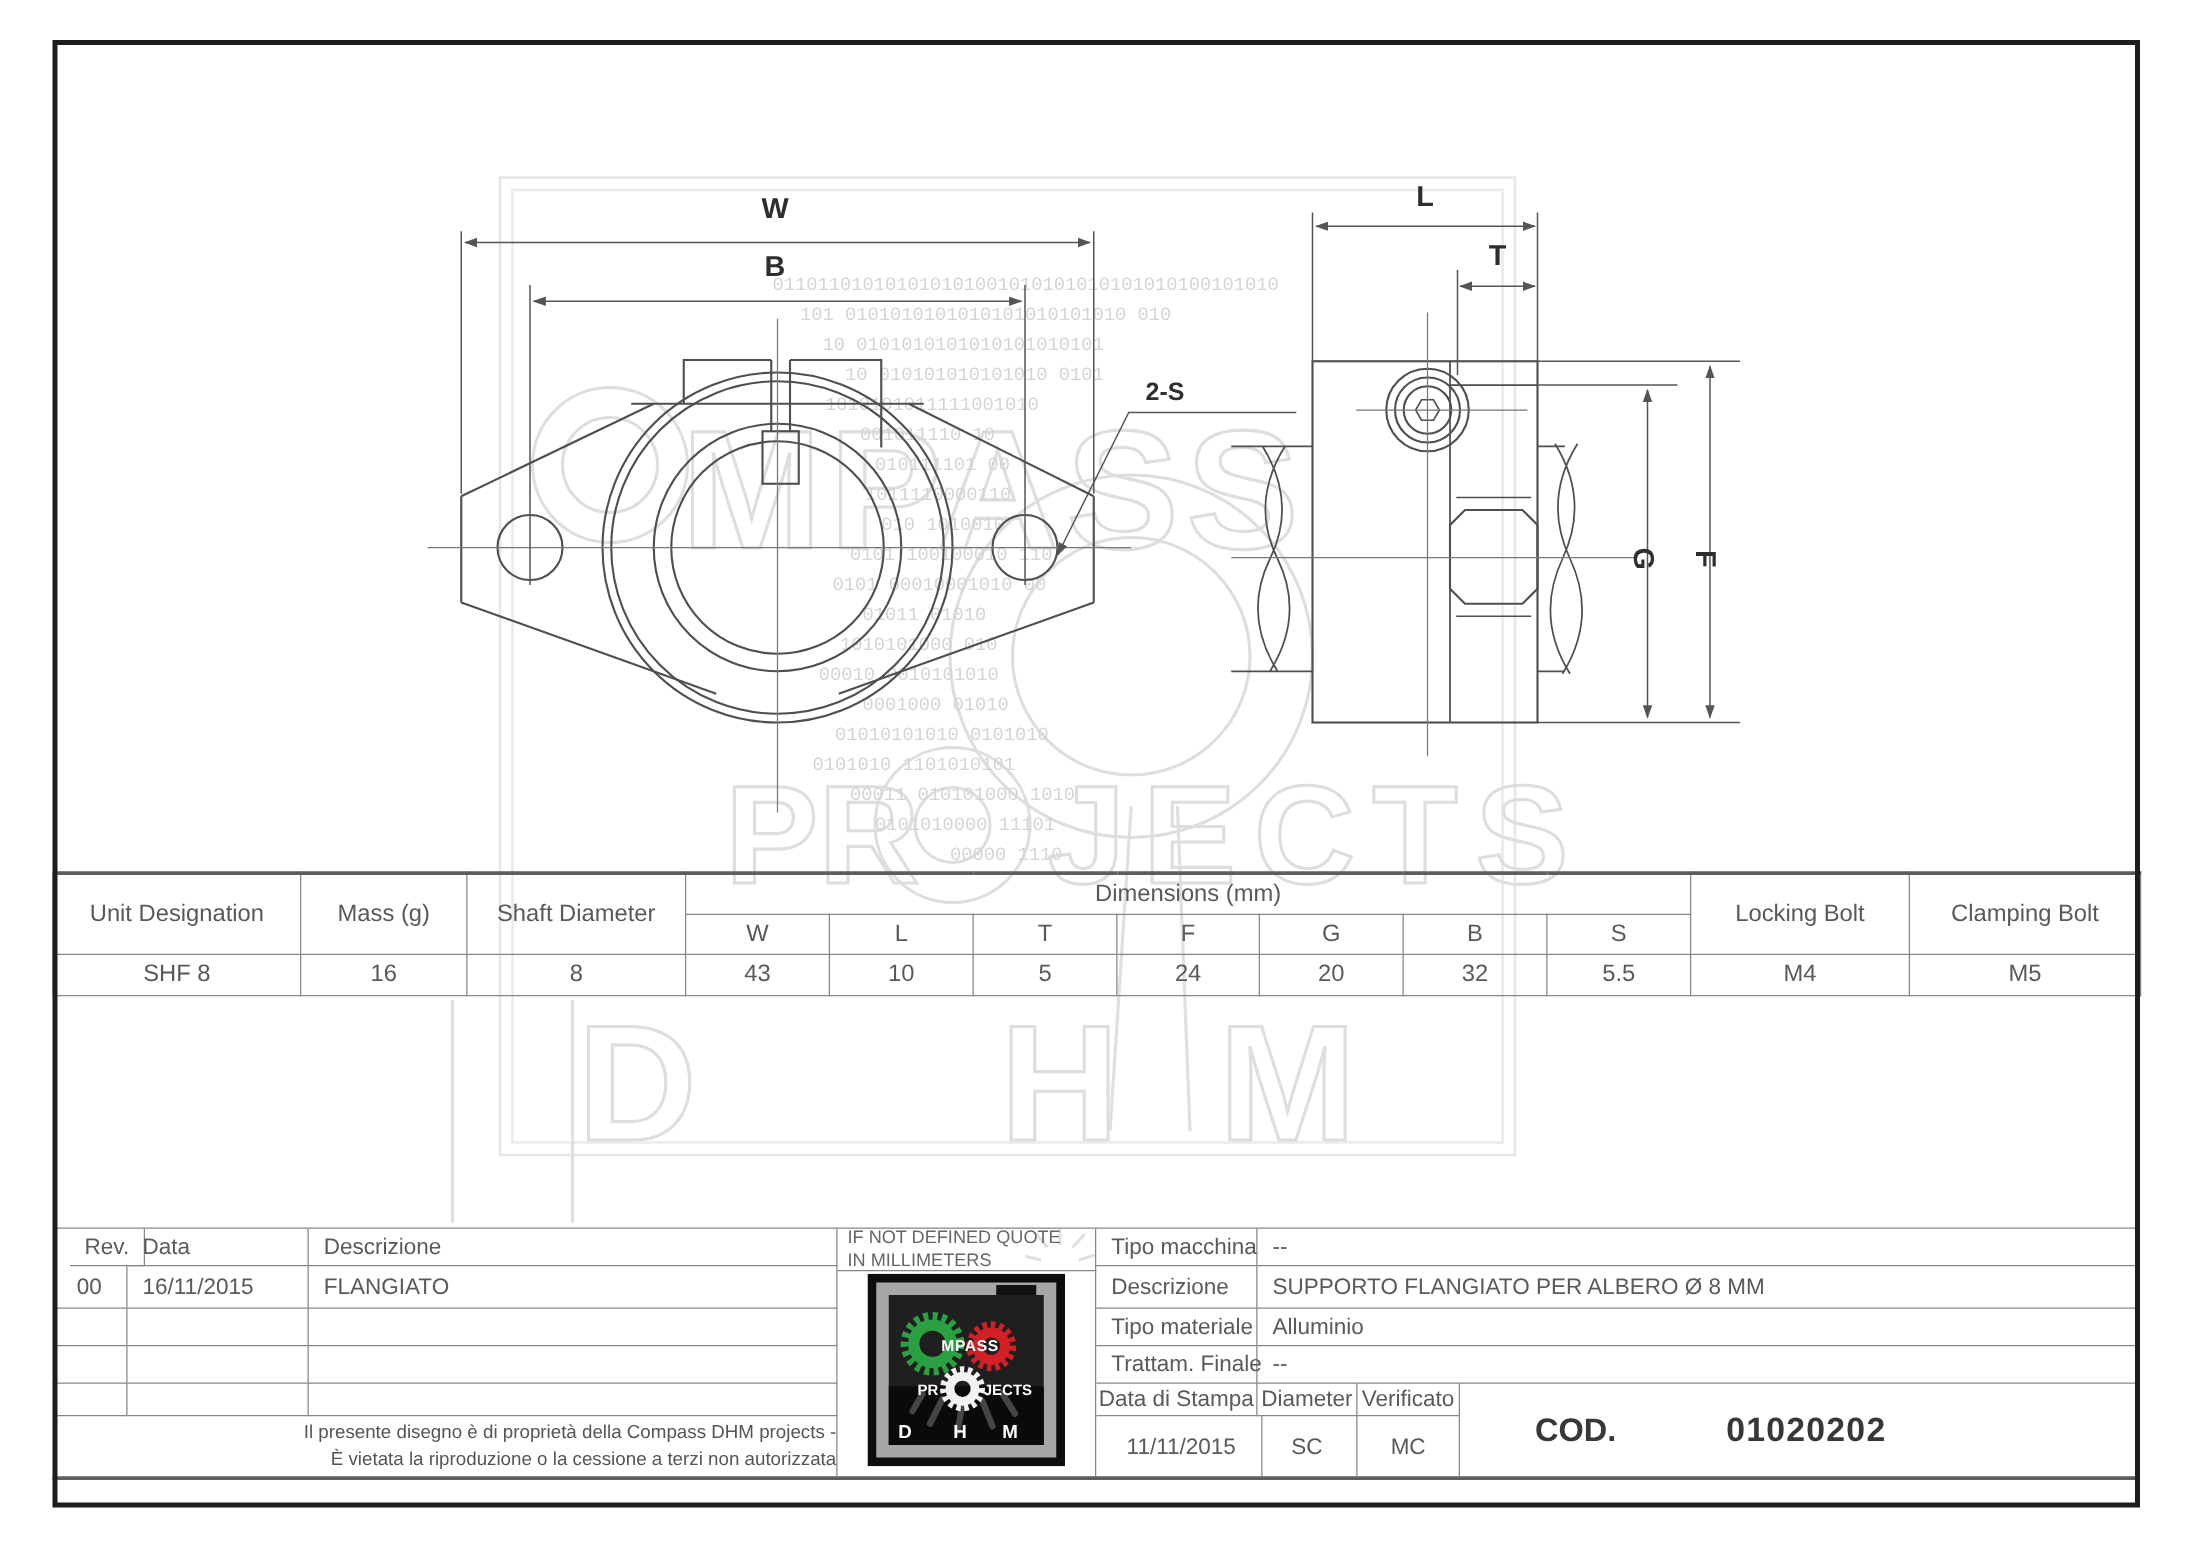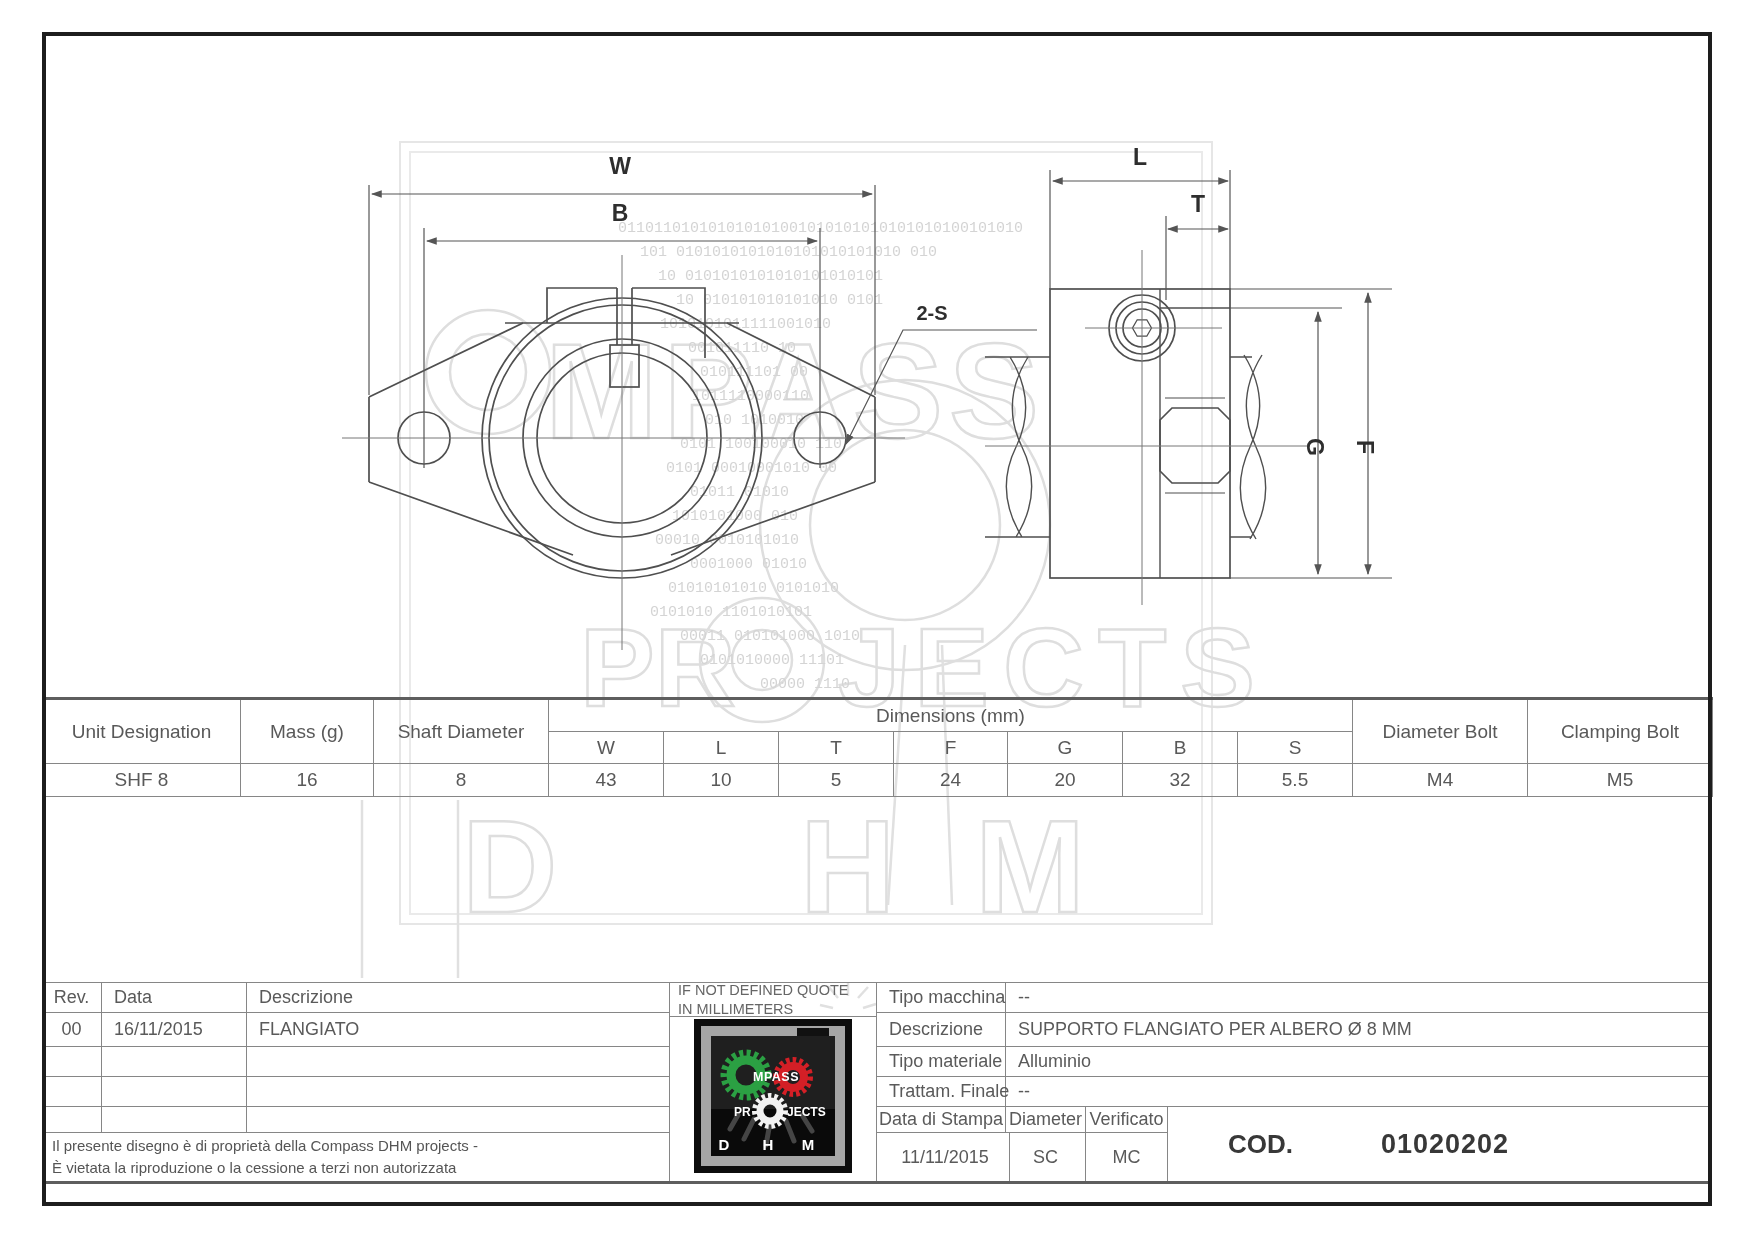--- a/index.html
+++ b/index.html
@@ -18,21 +18,21 @@
   
   .tblock{position:absolute;left:42px;top:982px;width:1670px;height:198px;z-index:2;
           border-top:1.5px solid #868686;border-bottom:3px solid #5e5e5e;box-sizing:content-box;}
   .tb{position:absolute;box-sizing:border-box;border-right:1.5px solid #868686;
       border-bottom:1.5px solid #868686;display:flex;align-items:center;
       font-size:18px;color:#5a5a5a;background:transparent;white-space:nowrap;}
   .tb.pad{padding-left:12px;} .tb.center{justify-content:center;}
   .tb.nob{border-bottom:none;} .tb.nor{border-right:none;}
   .note-cell{flex-direction:column;align-items:flex-start;justify-content:center;
              font-size:14.5px;line-height:1.25;padding-left:8px;color:#666;}
-  .cr-cell{flex-direction:column;align-items:flex-start;justify-content:center;
+  .cr-cell{flex-direction:column;align-items:flex-end;justify-content:center;
            font-size:15px;line-height:1.5;padding-left:10px;color:#555;}
   .logo-cell{justify-content:center;align-items:flex-start;padding-top:2px;}
   .cod-cell{font-weight:bold;color:#383838;}
   .cod-label{font-size:26px;margin-left:42px;}
   .cod-value{font-size:27px;letter-spacing:1px;margin-left:88px;}
 </style>
 </head>
 <body>
 
 <div class="sheet">
@@ -185,21 +185,21 @@
         <col style="width:115px">
       <col style="width:175px">
         <col style="width:185px">
     </colgroup>
     <tbody>
         <tr class="h1">
       <th rowspan="2">Unit Designation</th>
       <th rowspan="2">Mass (g)</th>
       <th rowspan="2">Shaft Diameter</th>
       <th colspan="7">Dimensions (mm)</th>
-      <th rowspan="2">Diameter Bolt</th>
+      <th rowspan="2">Locking Bolt</th>
       <th rowspan="2">Clamping Bolt</th>
     </tr>
     <tr class="h2">
       <th>W</th>
       <th>L</th>
       <th>T</th>
       <th>F</th>
       <th>G</th>
       <th>B</th>
       <th>S</th>
@@ -216,21 +216,21 @@
       <td>32</td>
       <td>5.5</td>
       <td>M4</td>
       <td>M5</td>
     </tr>
   </tbody>
     </table>
 
   <div class="tblock">
 
-    <div class="tb center" style="left:0;top:0;width:60px;height:30px">Rev.</div>
+    <div class="tb center" style="left:14px;top:0;width:60px;height:30px">Rev.</div>
     <div class="tb pad" style="left:60px;top:0;width:145px;height:30px">Data</div>
     <div class="tb pad" style="left:205px;top:0;width:423px;height:30px">Descrizione</div>
 
     <div class="tb center" style="left:0;top:30px;width:60px;height:34px">00</div>
     <div class="tb pad" style="left:60px;top:30px;width:145px;height:34px">16/11/2015</div>
     <div class="tb pad" style="left:205px;top:30px;width:423px;height:34px">FLANGIATO</div>
 
     <div class="tb" style="left:0;top:64px;width:60px;height:30px"></div>
     <div class="tb" style="left:60px;top:64px;width:145px;height:30px"></div>
     <div class="tb" style="left:205px;top:64px;width:423px;height:30px"></div>

